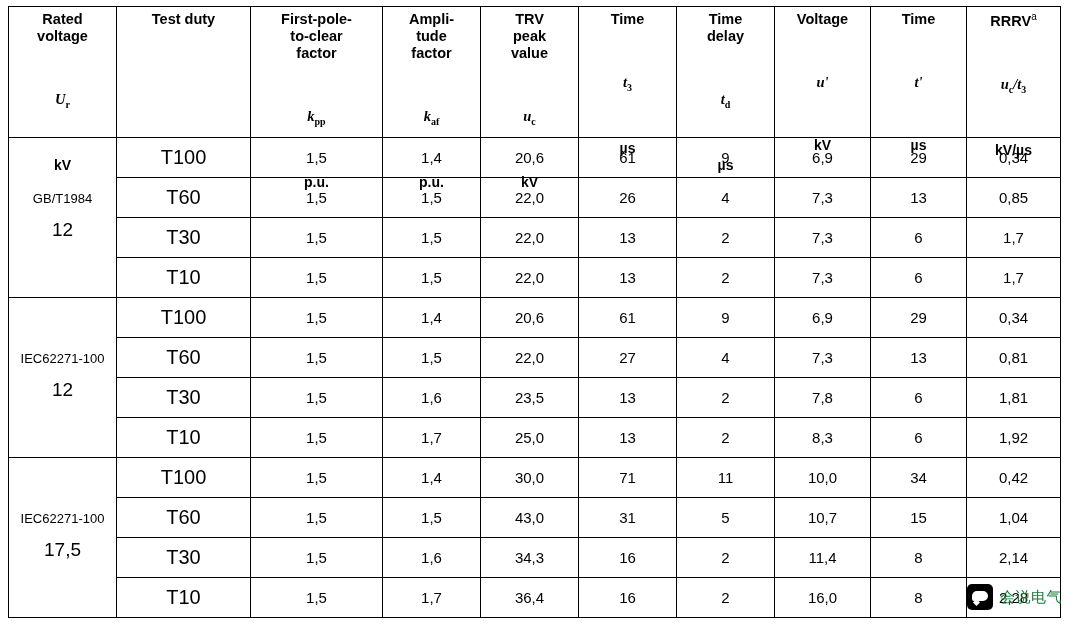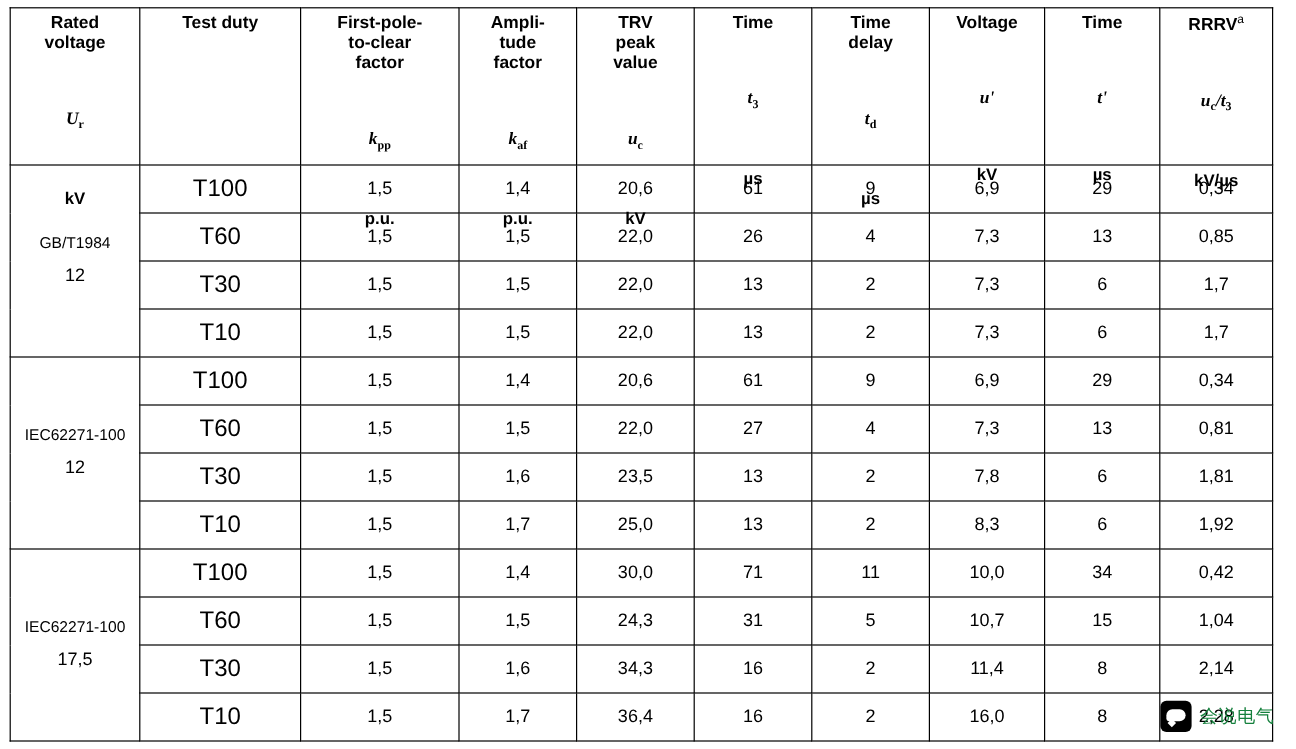--- a/index.html
+++ b/index.html
@@ -98,21 +98,21 @@
     font-size: 13.5px;
     line-height: 1.9;
     vertical-align: middle;
   }
   td.rv .rv-name {
     display: block;
     font-size: 13px;
   }
   td.rv .rv-val {
     display: block;
-    font-size: 15px;
+    font-size: 19px;
   }
   td.duty {
     text-align: left;
     padding-left: 12px;
     font-size: 20px;
   }
   .logo-wrap {
     position: absolute;
     right: 18px;
     bottom: 14px;
@@ -375,21 +375,21 @@
         <td>71</td>
         <td>11</td>
         <td>10,0</td>
         <td>34</td>
         <td>0,42</td>
       </tr>
       <tr>
         <td class="duty">T60</td>
         <td>1,5</td>
         <td>1,5</td>
-        <td>24,3</td>
+        <td>43,0</td>
         <td>31</td>
         <td>5</td>
         <td>10,7</td>
         <td>15</td>
         <td>1,04</td>
       </tr>
       <tr>
         <td class="duty">T30</td>
         <td>1,5</td>
         <td>1,6</td>

